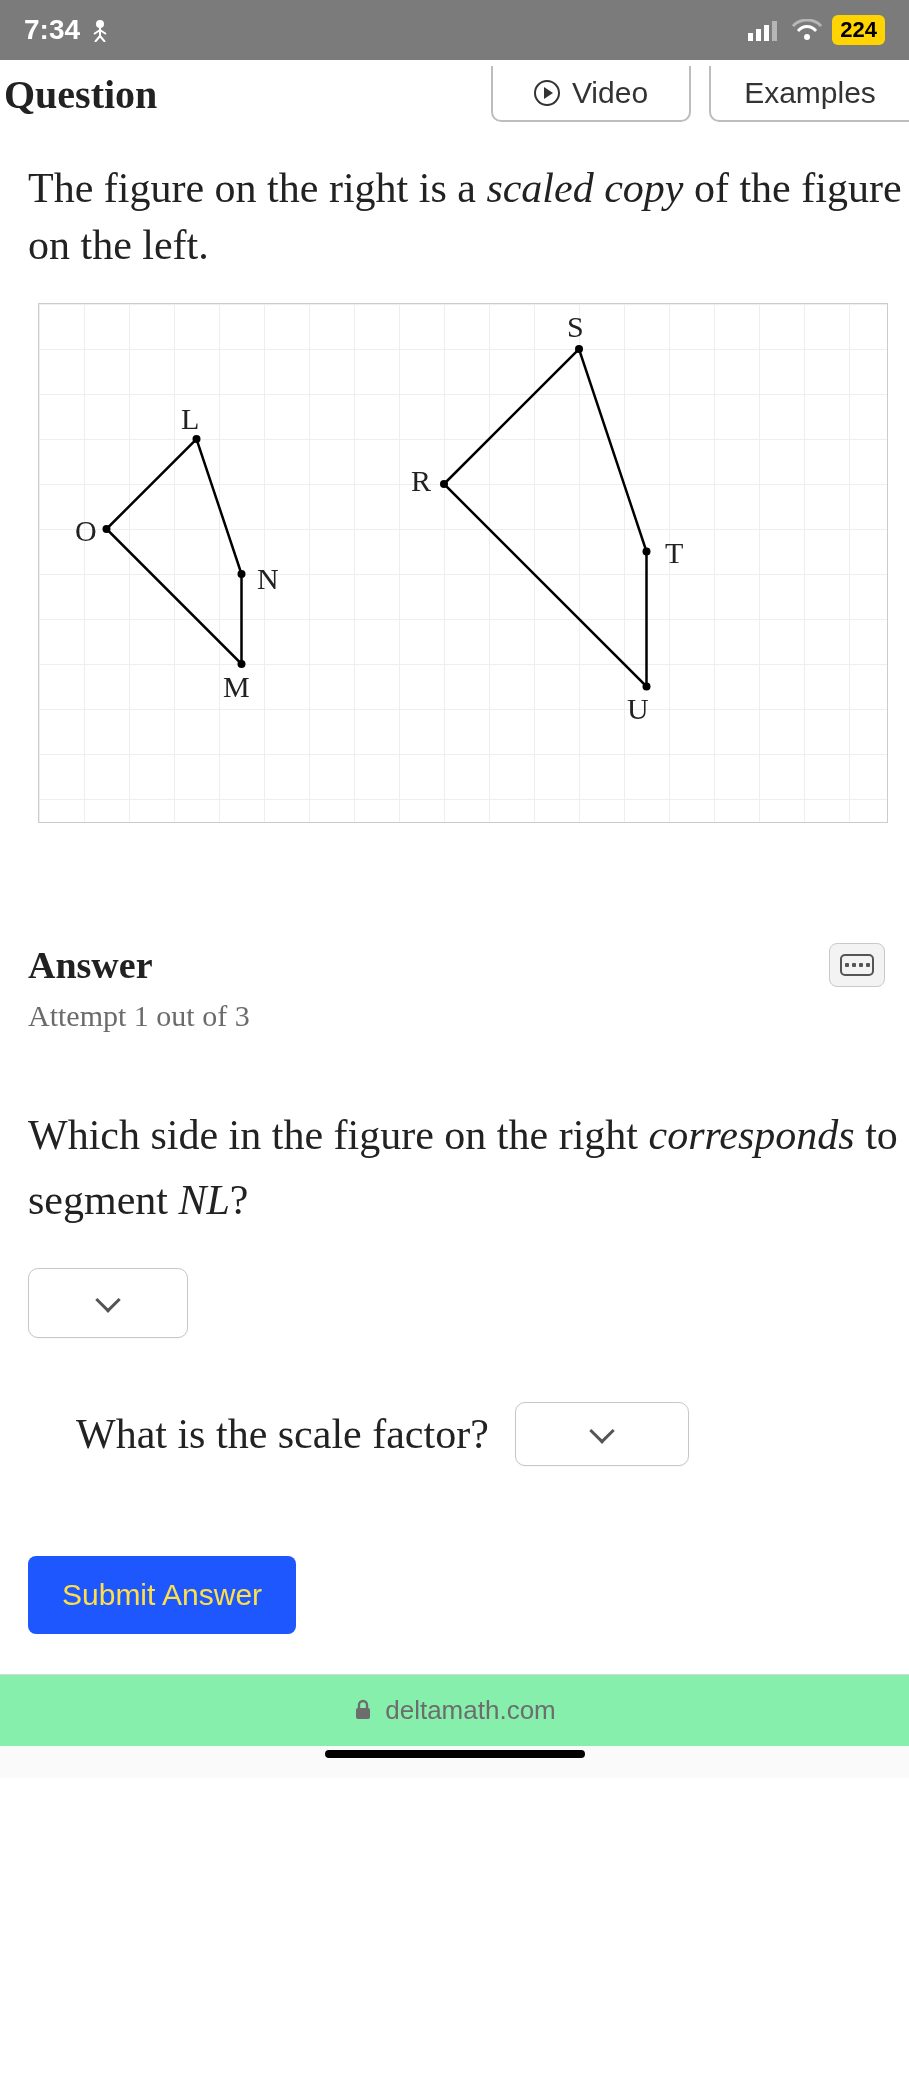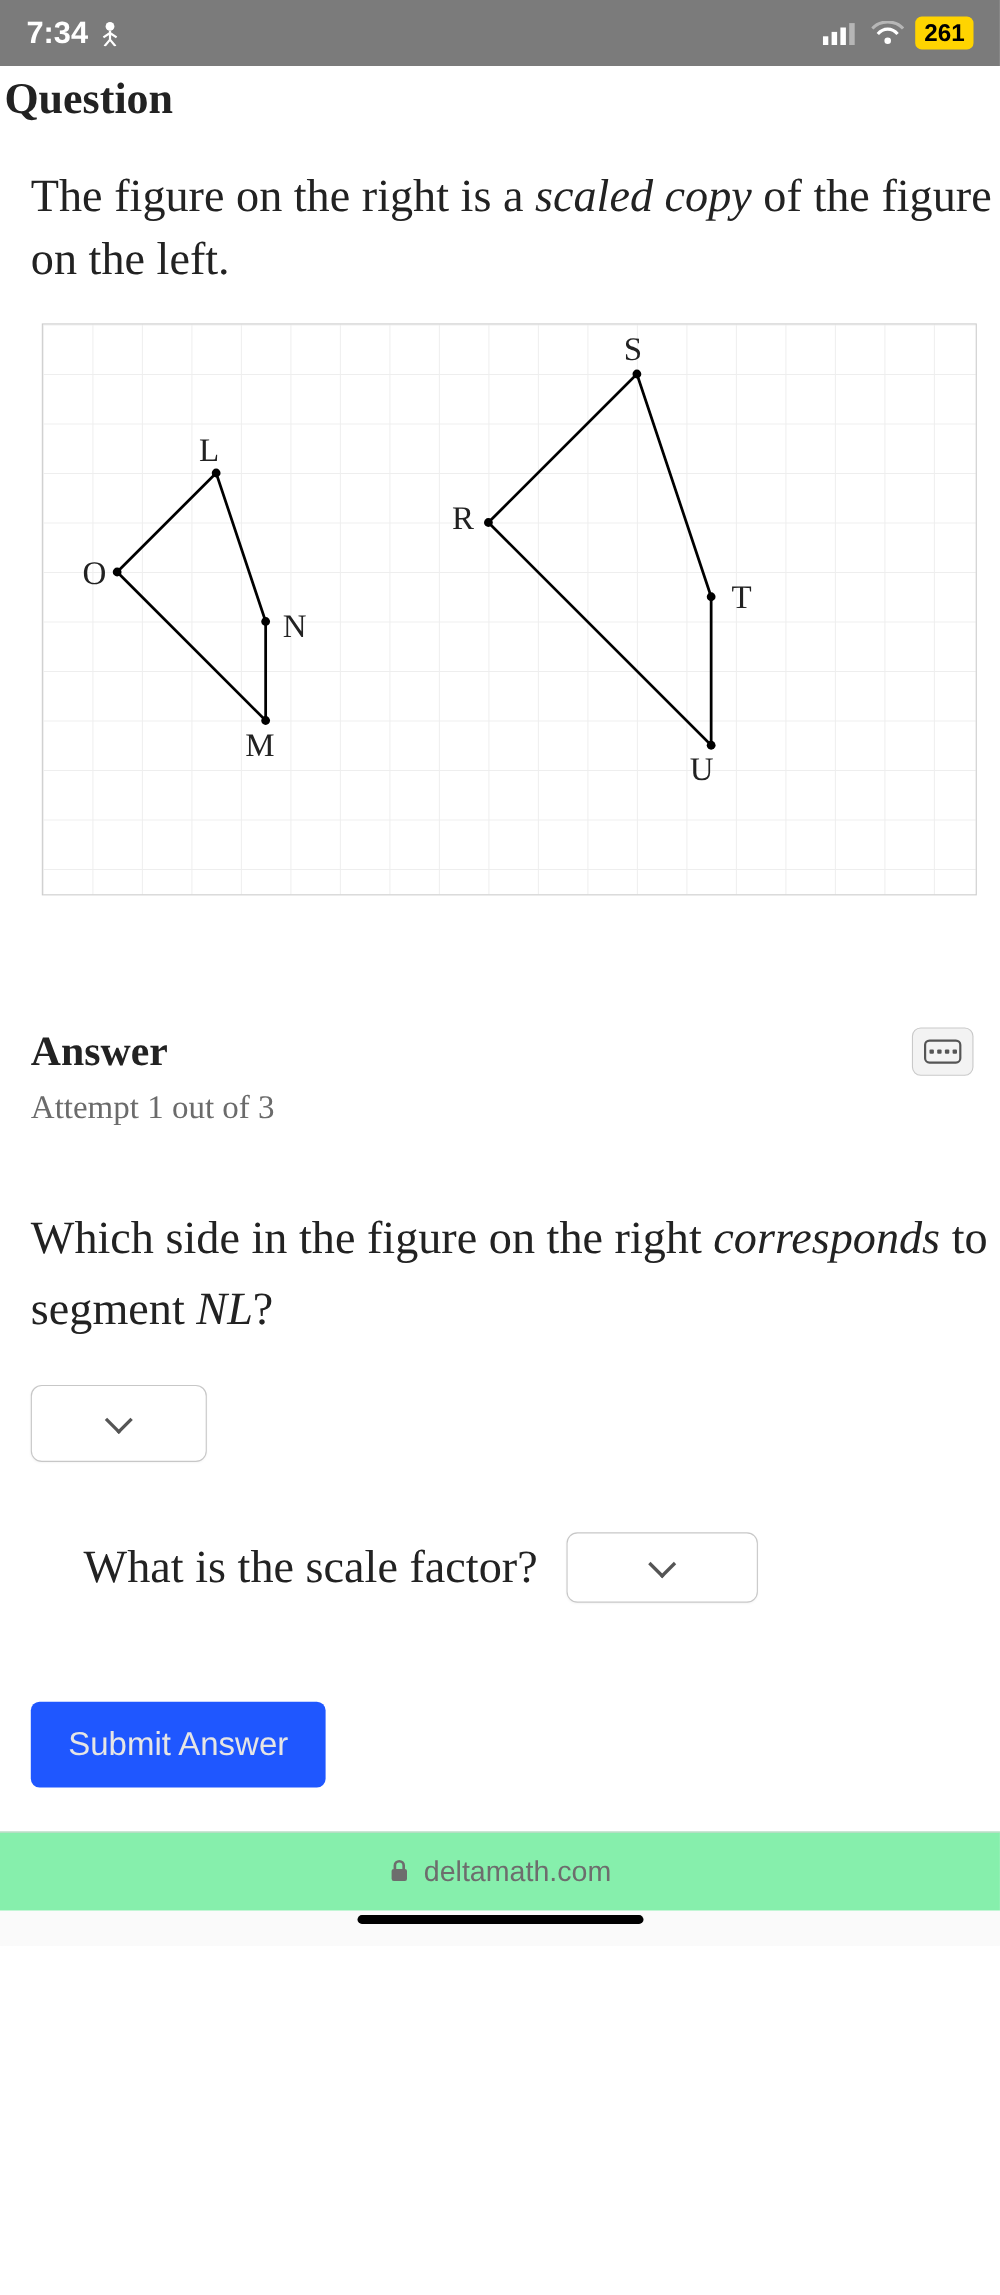--- a/index.html
+++ b/index.html
@@ -34,21 +34,21 @@
   .keypad-icon span { width:4px; height:4px; background:#555; border-radius:1px; }
   .attempt { font-family: Georgia, serif; font-size:30px; color:#6b6b6b; margin-top:12px; }
   .q-text { font-family: Georgia, serif; font-size:42px; line-height:1.55; margin-top:70px; }
   .q-text .corresponds { font-style:italic; }
   .q-text .seg { font-style:italic; font-family:'Times New Roman', serif; }
   .dropdown { margin-top:34px; width:160px; height:70px; border:1.5px solid #c7c7c7; border-radius:10px; background:#fff; display:flex; align-items:center; justify-content:center; box-shadow:0 1px 2px rgba(0,0,0,0.04); }
   .chevron { width:18px; height:18px; border-right:3px solid #555; border-bottom:3px solid #555; transform:rotate(45deg); margin-top:-6px; }
   .q2-row { display:flex; align-items:center; gap:26px; margin-top:64px; }
   .q2-row .q-text2 { font-family: Georgia, serif; font-size:42px;margin-left:48px; }
   .dropdown.small { margin-top:0; width:174px; height:64px; }
-  .submit { margin-top:90px; background:#1f57ff; color:#e5e5e5; font-family:-apple-system,Helvetica,Arial,sans-serif; font-size:30px; border:none; border-radius:8px; padding:22px 34px; }
+  .submit { margin-top:90px; background:#1f57ff; color:#fde047; font-family:-apple-system,Helvetica,Arial,sans-serif; font-size:30px; border:none; border-radius:8px; padding:22px 34px; }
   .urlbar { margin-top:40px; border-top:1px solid #d5d5d5; height:72px; display:flex; align-items:center; justify-content:center; gap:12px; font-family:-apple-system,Helvetica,Arial,sans-serif; color:#6d6d6d; font-size:26px; background:#86efac;}
   .lock-icon svg { display:block; }
   .home-ind { height:32px; display:flex; align-items:flex-start; justify-content:center; background:#fafafa;}
   .home-ind .bar { width:260px; height:8px; background:#000; border-radius:6px; margin-top:4px;}
 </style>
 </head>
 <body>
 
 <div class="statusbar">
   <div class="status-left">
@@ -69,26 +69,35 @@
           <rect x="24" y="2" width="5" height="20" fill="#fff" opacity="0.45"></rect>
         </svg>
     </span>
     <span class="wifi-icon">
       <svg width="30" height="22" viewBox="0 0 30 22">
           <path d="M1 7 C8 -1 22 -1 29 7" stroke="#fff" stroke-width="2.8" fill="none" opacity="0.45"></path>
           <path d="M6 12 C11 6 19 6 24 12" stroke="#fff" stroke-width="2.8" fill="none"></path>
           <circle cx="15" cy="18" r="3" fill="#fff"></circle>
         </svg>
     </span>
-    <span class="status-badge">261</span>
+    <span class="status-badge">224</span>
   </div>
 </div>
 
 <div class="topbar">
   <h1>Question</h1>
+  <div class="top-buttons">
+    <div class="top-btn">
+      <span class="play-icon"></span>
+      <span>Video</span>
+    </div>
+    <div class="top-btn examples">
+      <span>Examples</span>
+    </div>
+  </div>
 </div>
 
 <div class="content">
   <p class="prompt">
     <span>The figure on the right is a </span><span class="scaled">scaled copy</span><span> of the figure on the left.</span>
   </p>
 
   <div class="figure-wrap">
     <svg width="850" height="520" viewBox="0 0 850 520">
 

